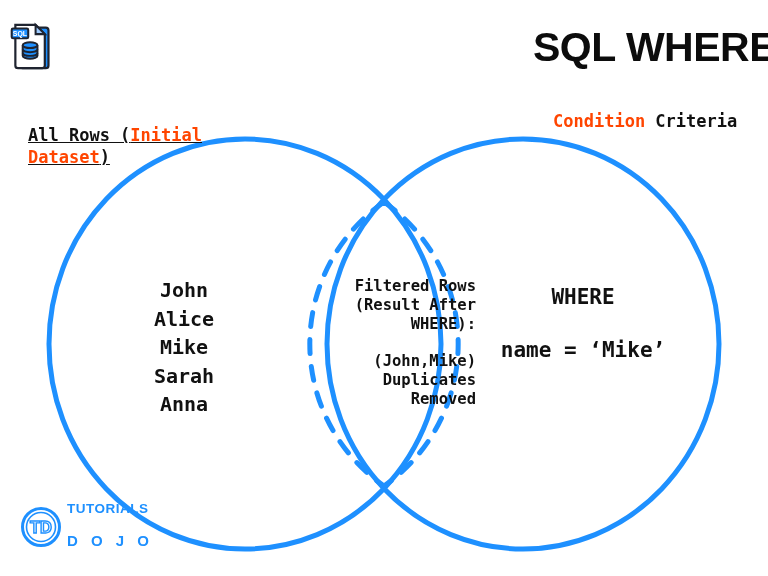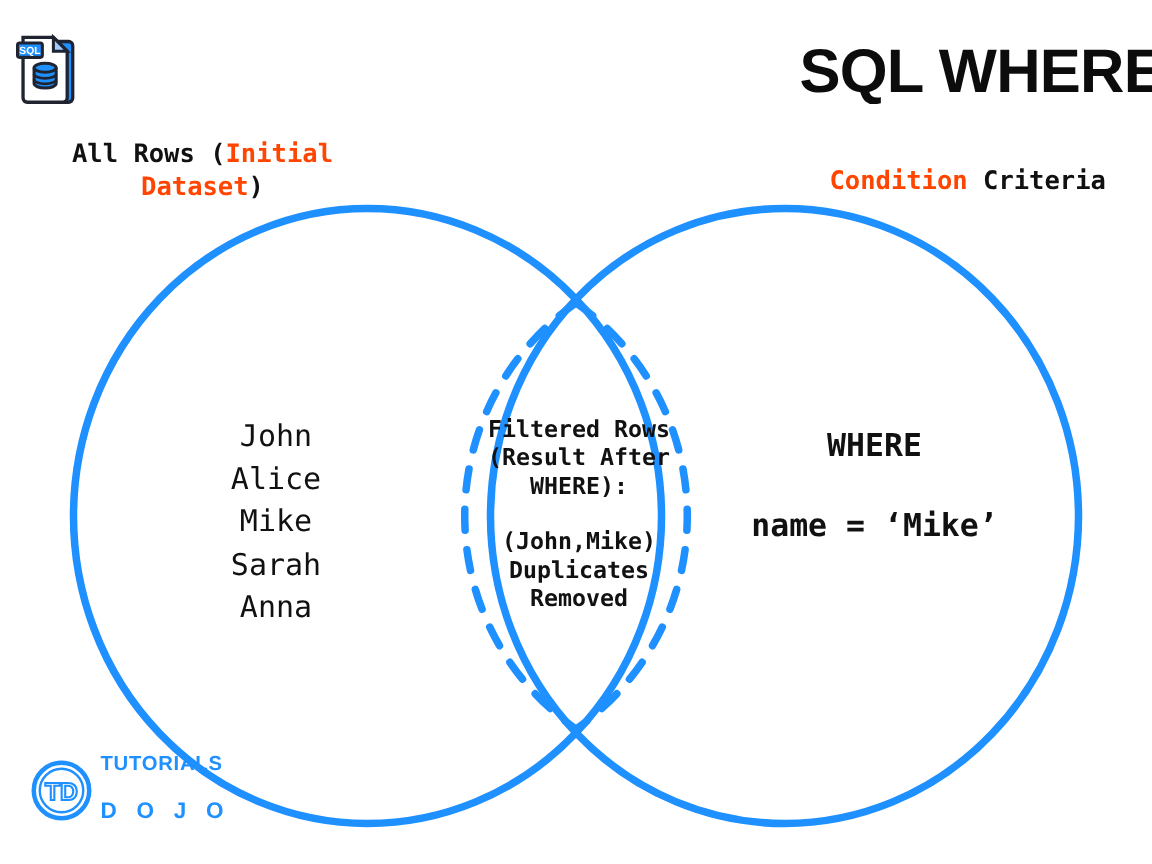--- a/index.html
+++ b/index.html
@@ -10,30 +10,30 @@
   
   .header{position:absolute;top:20px;left:8px;width:100%;display:flex;align-items:center;justify-content:space-between;gap:12px;}
   .title{
     font-family:"Liberation Sans", sans-serif;font-weight:bold;font-size:41px;
     color:#0c0c0c;letter-spacing:-0.5px;
   }
   
   .venn{position:absolute;left:0;top:0;width:768px;height:576px;}
   
   .ann{position:absolute;font-weight:700;font-size:17px;line-height:22px;color:#111;white-space:nowrap;}
-  .ann-left{top:92px;left:28px;width:214px;text-align:center;}
+  .ann-left{top:124px;left:28px;width:214px;text-decoration:underline;}
   .ann-right{top:110px;left:553px;}
   .orange{color:#FF4500;}
   
   .names{
     position:absolute;top:276px;left:86px;width:196px;text-align:center;
-    font-weight:400;font-size:20px;line-height:28.5px;
+    font-weight:700;font-size:20px;line-height:28.5px;
   }
   .middle{
-    position:absolute;top:277px;left:296px;width:180px;text-align:center;
+    position:absolute;top:277px;left:296px;width:180px;text-align:right;
     font-weight:700;font-size:15.5px;line-height:19px;
   }
   .middle .gap{height:18px;}
   .rightblock{
     position:absolute;top:283px;left:468px;width:230px;text-align:center;
     font-weight:700;font-size:21px;line-height:29px;
   }
   .rightblock .gap{height:24px;}
   
   .logo{position:absolute;left:20px;top:502px;display:flex;align-items:flex-end;gap:5px;}

